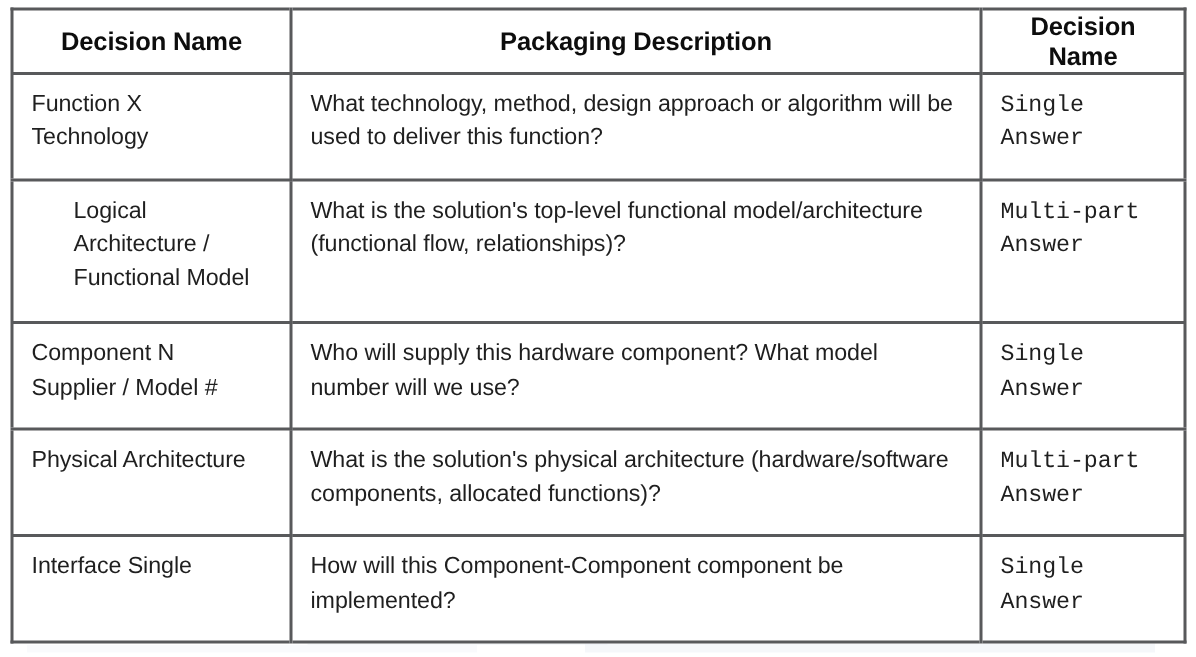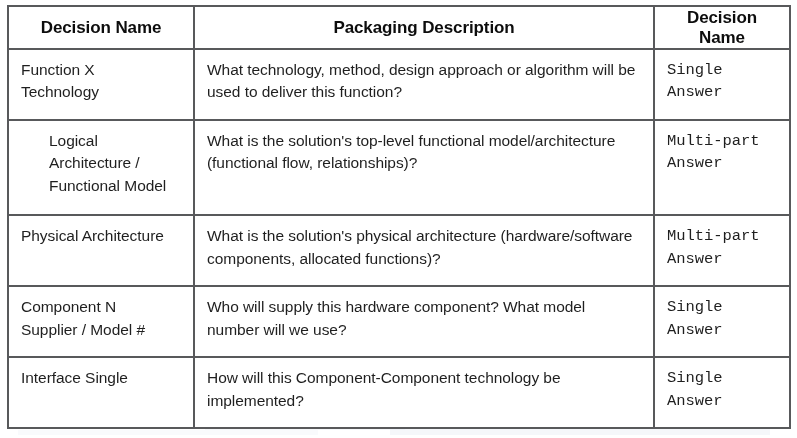--- a/index.html
+++ b/index.html
@@ -140,33 +140,33 @@
           <td class="cell-class" style="white-space: pre-line;">Single Answer</td>
         </tr>
         <tr>
           <td class="cell-name cell-multiline" style="white-space: pre-line; padding-left: 40px;">Logical Architecture /
 Functional Model</td>
           <td class="cell-desc">What is the solution's top-level functional model/architecture (functional flow, relationships)?</td>
           <td class="cell-class" style="white-space: pre-line;">Multi-part
 Answer</td>
         </tr>
         <tr>
+          <td class="cell-name cell-multiline" style="white-space: pre-line;">Component N
+Supplier / Model #</td>
+          <td class="cell-desc">Who will supply this hardware component? What model number will we use?</td>
+          <td class="cell-class" style="white-space: pre-line;">Single Answer</td>
+        </tr>
+        <tr>
           <td class="cell-name cell-multiline" style="white-space: pre-line;">Physical Architecture</td>
           <td class="cell-desc">What is the solution's physical architecture (hardware/software components, allocated functions)?</td>
           <td class="cell-class" style="white-space: pre-line;">Multi-part
 Answer</td>
         </tr>
         <tr>
-          <td class="cell-name cell-multiline" style="white-space: pre-line;">Component N
-Supplier / Model #</td>
-          <td class="cell-desc">Who will supply this hardware component? What model number will we use?</td>
-          <td class="cell-class" style="white-space: pre-line;">Single Answer</td>
-        </tr>
-        <tr>
           <td class="cell-name cell-multiline" style="white-space: pre-line;">Interface Single</td>
-          <td class="cell-desc">How will this Component-Component technology be implemented?</td>
+          <td class="cell-desc">How will this Component-Component component be implemented?</td>
           <td class="cell-class" style="white-space: pre-line;">Single Answer</td>
         </tr>
       </tbody>
     </table>
   </div>
 
 </div>
 
 </body></html>

